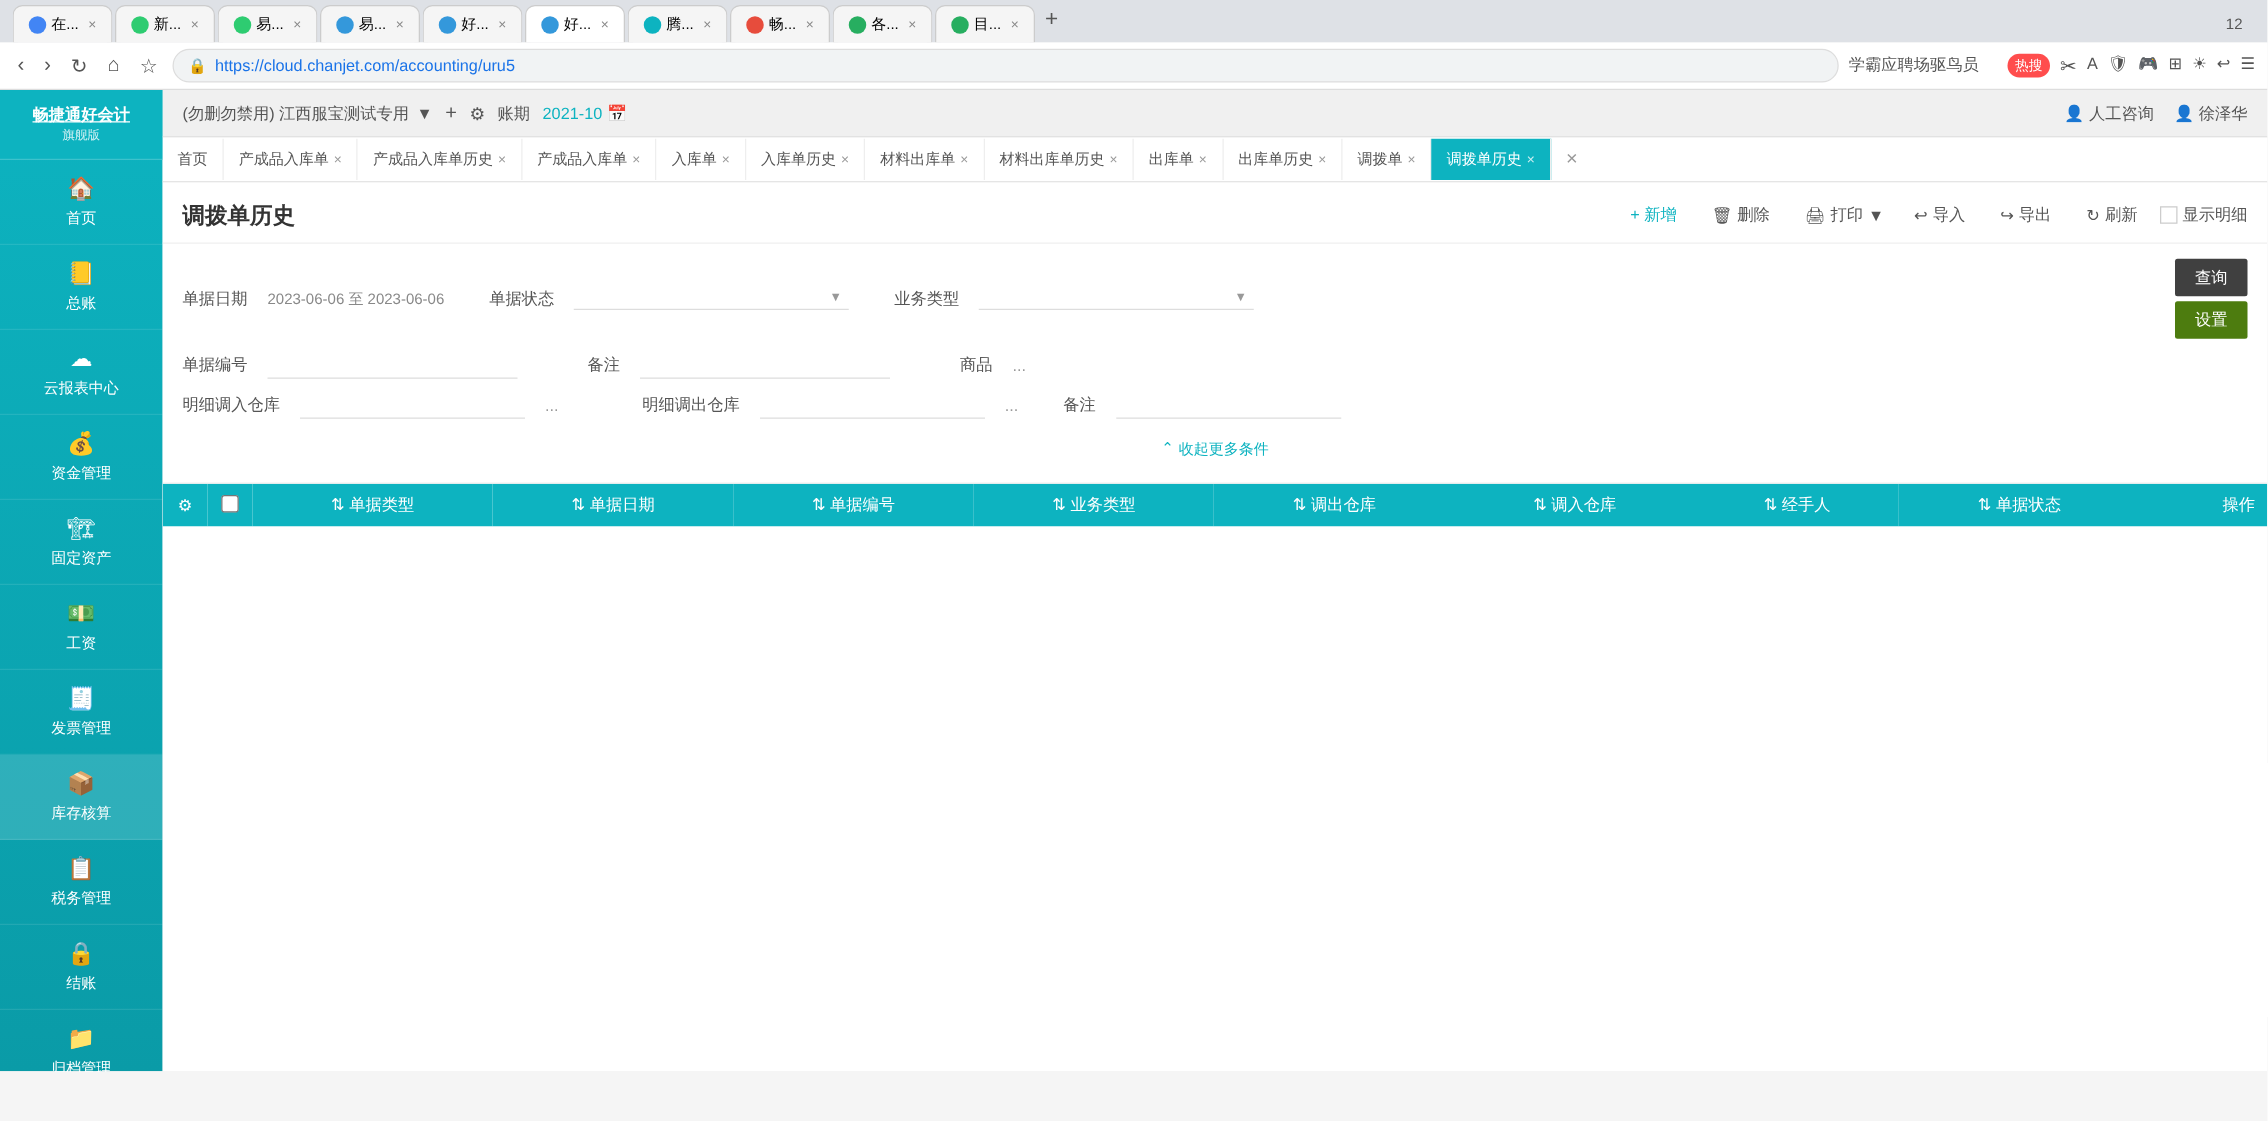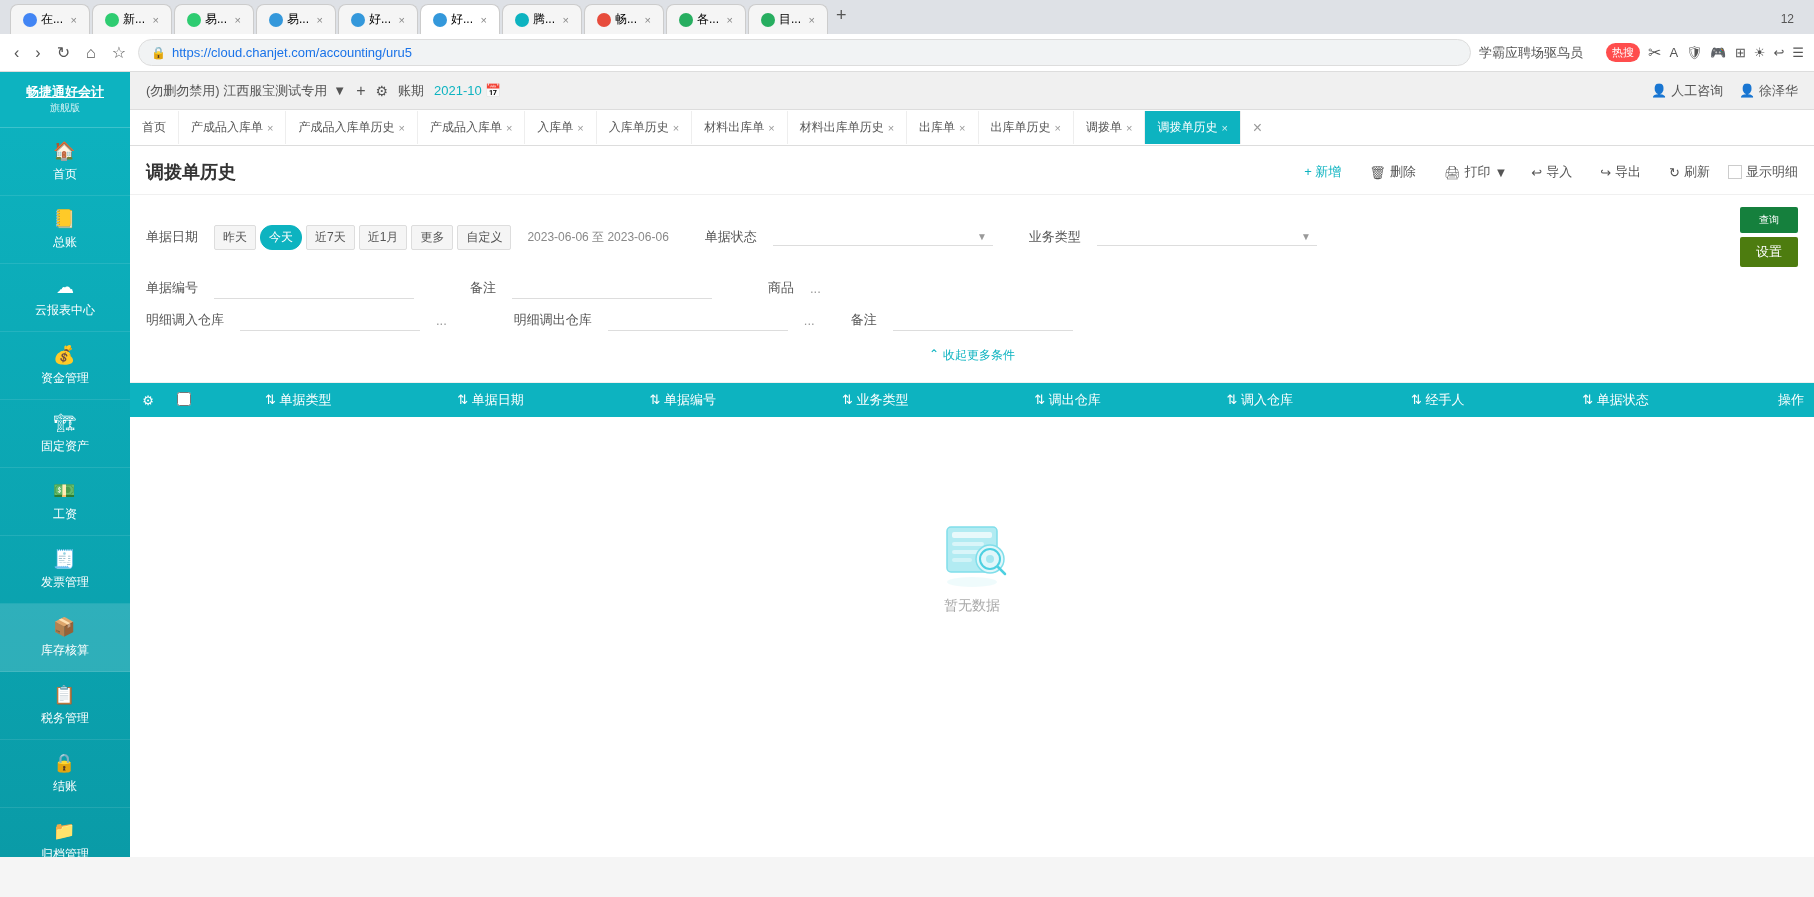--- a/index.html
+++ b/index.html
@@ -7,21 +7,21 @@
     .browser-tabs { background: #dee1e6; height: 34px; display: flex; align-items: flex-end; padding: 0 10px; gap: 2px; overflow: hidden; }
     .browser-tab { background: #f5f5f5; border-radius: 8px 8px 0 0; padding: 6px 12px; font-size: 12px; display: flex; align-items: center; gap: 4px; min-width: 80px; max-width: 120px; cursor: pointer; border: 1px solid #ccc; border-bottom: none; white-space: nowrap; overflow: hidden; text-overflow: ellipsis; }
     .browser-tab.active { background: #fff; }
     .browser-tab .tab-close { margin-left: auto; color: #888; font-size: 11px; }
     .browser-tab .tab-icon { width: 14px; height: 14px; border-radius: 50%; flex-shrink: 0; }
     .browser-nav { background: #fff; height: 38px; display: flex; align-items: center; padding: 0 10px; gap: 8px; border-bottom: 1px solid #ddd; }
     .nav-btn { background: none; border: none; cursor: pointer; color: #555; font-size: 16px; padding: 4px; border-radius: 4px; }
     .address-bar { flex: 1; background: #f1f3f4; border: 1px solid #ddd; border-radius: 20px; padding: 5px 12px; font-size: 13px; color: #1a73e8; display: flex; align-items: center; gap: 6px; }
     .address-bar .lock { color: #1a73e8; font-size: 12px; }
     .address-url { color: #1a73e8; font-size: 13px; }
-    .nav-extras { display: flex; align-items: center; gap: 8px; font-size: 13px; color: #555; }
+    .nav-extras { display: flex; align-items: flex-start; gap: 8px; font-size: 13px; color: #555; }
 
     
     .app-wrapper { display: flex; height: calc(100vh - 112px); }
 
     
     .sidebar { width: 130px; background: linear-gradient(180deg, #0db3c0 0%, #0a9ba7 100%); color: white; display: flex; flex-direction: column; flex-shrink: 0; }
     .sidebar-logo { background: #0db3c0; padding: 12px 10px; text-align: center; border-bottom: 1px solid rgba(255,255,255,0.2); }
     .sidebar-logo-text { font-size: 13px; font-weight: bold; color: white; line-height: 1.3; text-decoration: underline; }
     .sidebar-logo-sub { font-size: 10px; color: rgba(255,255,255,0.8); }
     .sidebar-nav { flex: 1; overflow-y: auto; }
@@ -59,21 +59,21 @@
     .date-filters { display: flex; align-items: center; gap: 4px; flex-wrap: wrap; }
     .date-btn { padding: 3px 8px; border: 1px solid #ddd; background: #f5f5f5; cursor: pointer; font-size: 12px; color: #555; border-radius: 2px; }
     .date-btn.active { background: #0db3c0; color: white; border-color: #0db3c0; border-radius: 12px; }
     .date-range { font-size: 12px; color: #888; }
     .filter-input { border: none; border-bottom: 1px solid #ddd; outline: none; padding: 3px 6px; font-size: 13px; width: 200px; background: transparent; }
     .filter-select { display: flex; align-items: center; border-bottom: 1px solid #ddd; min-width: 200px; padding: 3px 6px; cursor: pointer; gap: 4px; }
     .filter-select-label { color: #999; font-size: 13px; flex: 1; }
     .filter-select-arrow { color: #999; font-size: 10px; }
     .filter-ellipsis { color: #999; font-size: 13px; cursor: pointer; }
     .filter-right-btns { margin-left: auto; display: flex; flex-direction: column; gap: 4px; }
-    .query-btn { background: #15803d; color: white; border: none; padding: 6px 16px; cursor: pointer; font-size: 10px; border-radius: 2px; }
+    .query-btn { background: #404040; color: white; border: none; padding: 6px 16px; cursor: pointer; font-size: 13px; border-radius: 2px; }
     .settings-btn { background: #4d7c0f; color: white; border: none; padding: 6px 16px; cursor: pointer; font-size: 13px; border-radius: 2px; }
     .collapse-row { display: flex; justify-content: center; padding: 6px 0; cursor: pointer; color: #0db3c0; font-size: 12px; gap: 4px; }
 
     
     .table-wrapper { flex: 1; overflow: auto; }
     .data-table { width: 100%; border-collapse: collapse; }
     .data-table thead { background: #0db3c0; color: white; }
     .data-table th { padding: 8px 10px; font-size: 13px; font-weight: normal; text-align: center; white-space: nowrap; cursor: pointer; }
     .data-table th.checkbox-col { width: 36px; text-align: center; }
     .data-table th.gear-col { width: 36px; text-align: center; }
@@ -330,28 +330,20 @@
             <span class="checkbox-sm"></span>
             <span>显示明细</span>
           </div>
         </div>
       </div>
 
       <div class="filter-area">
 
         <div class="filter-row">
           <span class="filter-label">单据日期</span>
-          <div class="date-filters">
-            <button class="date-btn">昨天</button>
-            <button class="date-btn active">今天</button>
-            <button class="date-btn">近7天</button>
-            <button class="date-btn">近1月</button>
-            <button class="date-btn">更多</button>
-            <button class="date-btn">自定义</button>
-          </div>
           <span class="date-range">2023-06-06 至 2023-06-06</span>
 
           <span class="filter-label" style="margin-left:20px;">单据状态</span>
           <div class="filter-select" style="width:220px;">
             <span class="filter-select-label"></span>
             <span class="filter-select-arrow">▼</span>
           </div>
 
           <span class="filter-label" style="margin-left:20px;">业务类型</span>
           <div class="filter-select" style="width:220px;">
@@ -435,32 +427,17 @@
                 <span>⇅</span>
                 <span>单据状态</span>
               </th>
               <th class="action-col">操作</th>
             </tr>
           </thead>
           <tbody>
           </tbody>
         </table>
 
-        <div class="empty-state">
-          <svg class="empty-img" viewBox="0 0 100 100" xmlns="http://www.w3.org/2000/svg">
-            <ellipse cx="50" cy="85" rx="25" ry="5" fill="#e0f7fa" opacity="0.5"></ellipse>
-            <rect x="25" y="30" width="50" height="45" rx="4" fill="#b2ebf2" stroke="#80deea" stroke-width="1.5"></rect>
-            <rect x="30" y="35" width="40" height="6" rx="2" fill="#fff" opacity="0.7"></rect>
-            <rect x="30" y="45" width="32" height="4" rx="2" fill="#fff" opacity="0.5"></rect>
-            <rect x="30" y="53" width="28" height="4" rx="2" fill="#fff" opacity="0.5"></rect>
-            <rect x="30" y="61" width="20" height="4" rx="2" fill="#fff" opacity="0.4"></rect>
-            <circle cx="68" cy="62" r="14" fill="#e0f7fa" stroke="#80deea" stroke-width="1.5"></circle>
-            <circle cx="68" cy="62" r="10" fill="none" stroke="#4dd0e1" stroke-width="2"></circle>
-            <line x1="76" y1="70" x2="83" y2="77" stroke="#4dd0e1" stroke-width="2.5" stroke-linecap="round"></line>
-            <circle cx="68" cy="62" r="4" fill="#4dd0e1" opacity="0.4"></circle>
-          </svg>
-          <span>暂无数据</span>
-        </div>
       </div>
 
     </div>
   </div>
 </div>
 
 </body></html>

